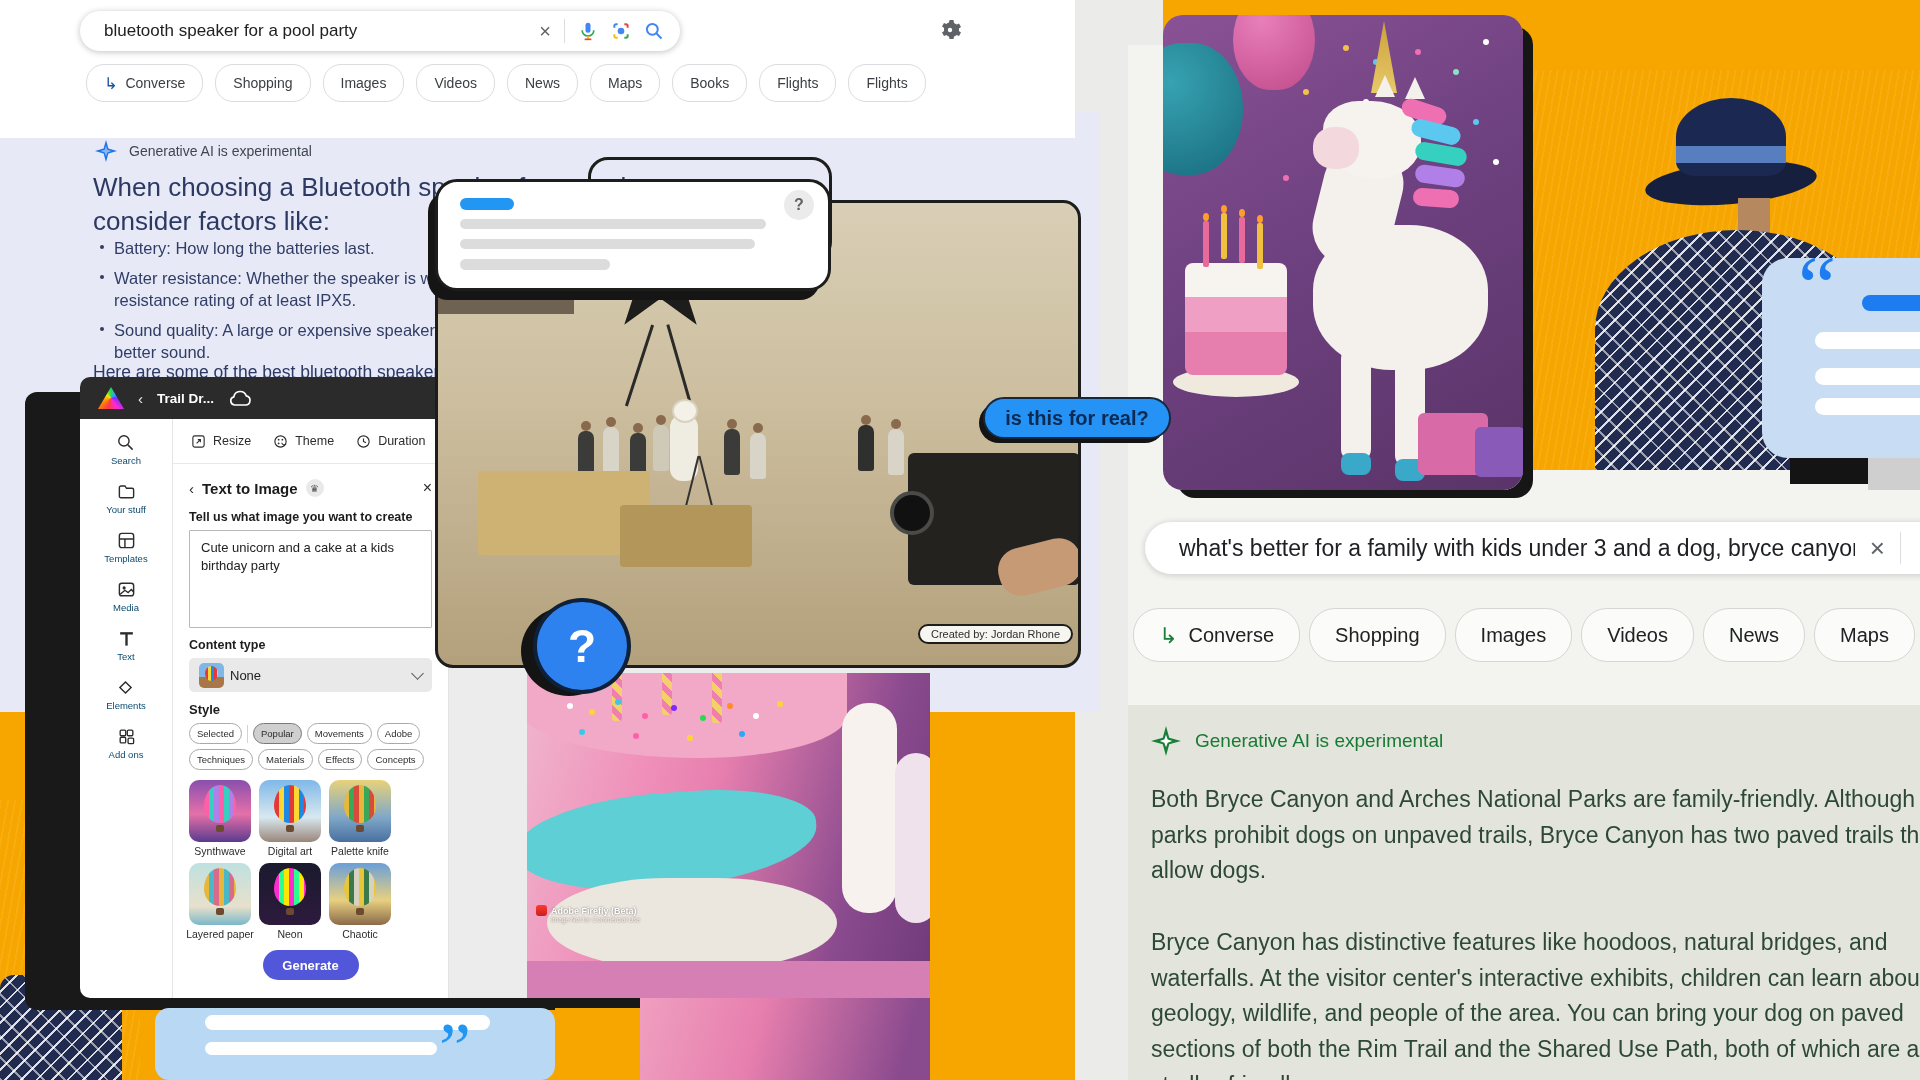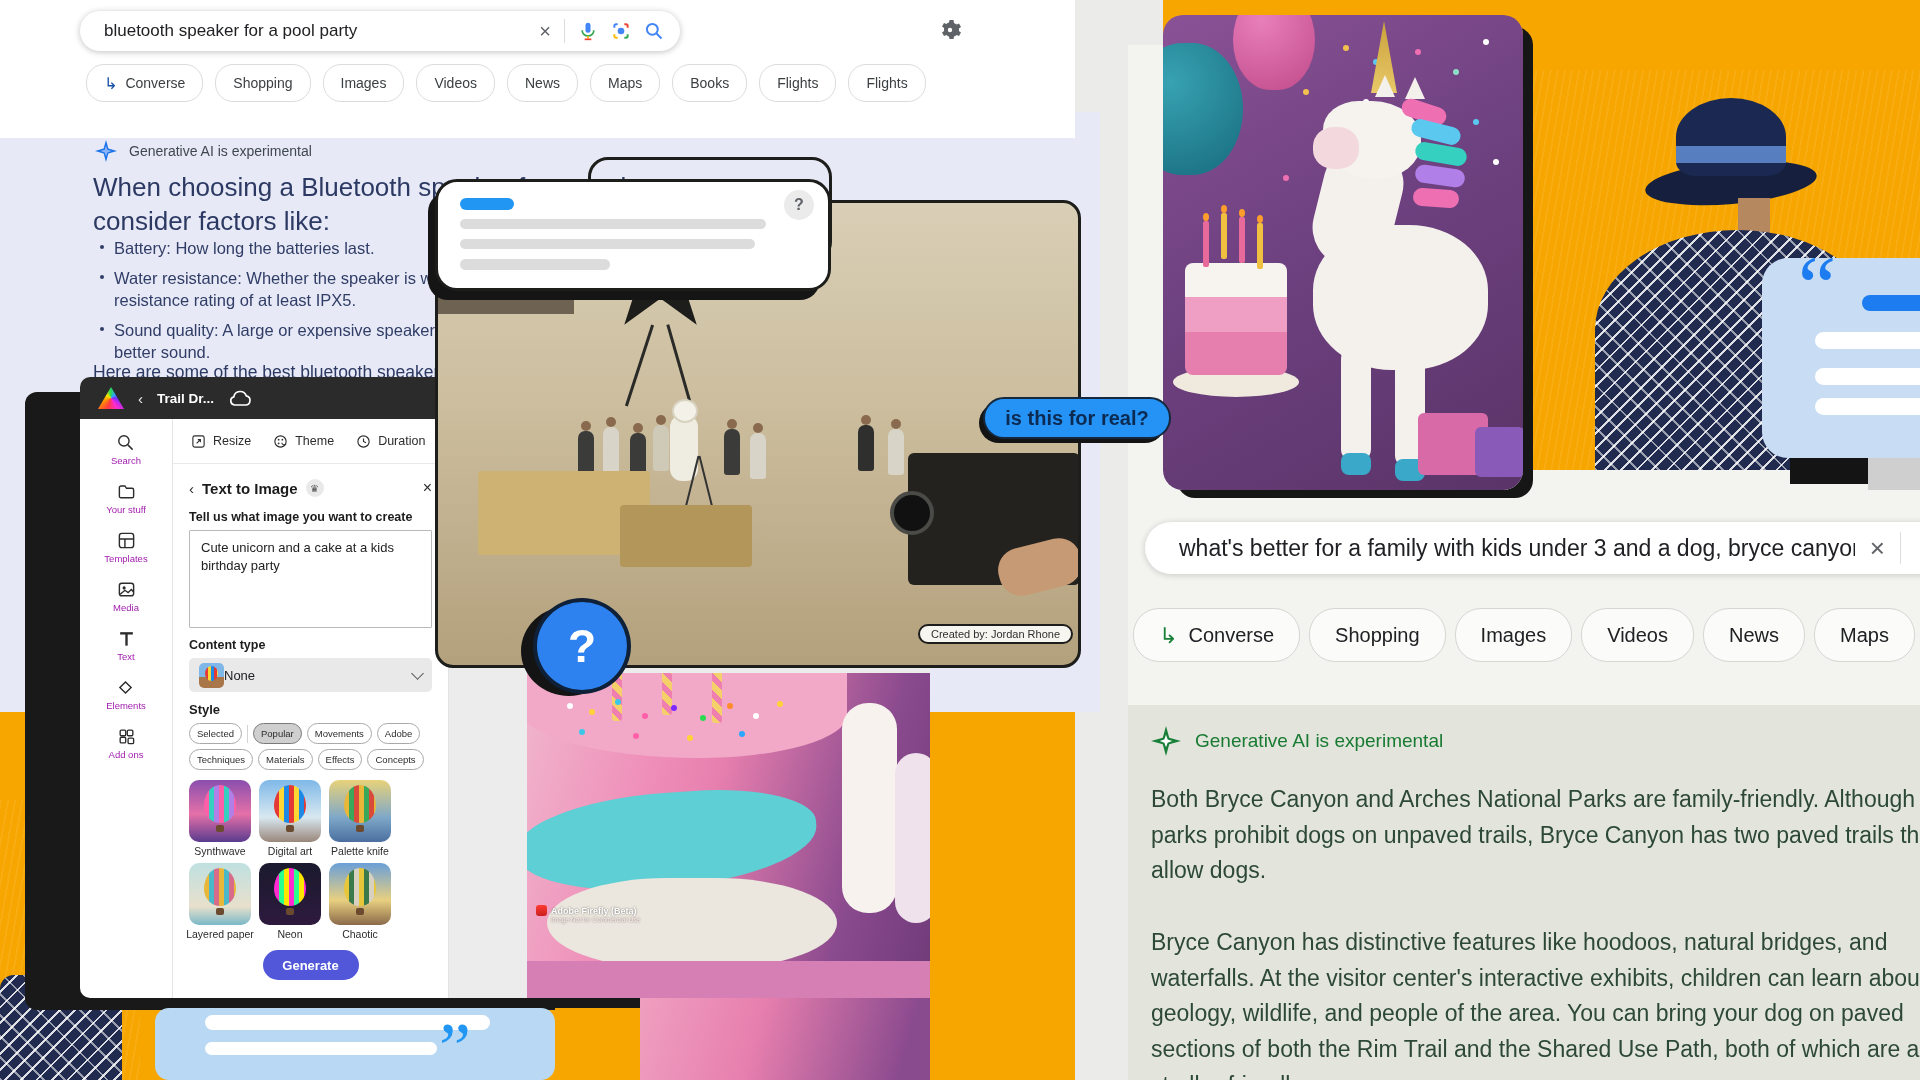--- a/index.html
+++ b/index.html
@@ -59,40 +59,40 @@
   .ff-win{left:80px;top:377px;width:850px;height:621px;background:#fff;border-radius:10px;overflow:hidden;
           z-index:6;display:flex;flex-direction:column;}
   .ff-head{height:42px;background:#2b2b2b;display:flex;align-items:center;padding:0 18px;gap:14px;flex:0 0 auto;}
   .ax-logo{width:26px;height:22px;clip-path:polygon(50% 0,100% 100%,0 100%);
            background:conic-gradient(from 200deg,#ff3b3b,#ff9d00,#ffe600,#2bd94e,#2ba7ff,#7b2bff,#ff2bd0,#ff3b3b);}
   .ff-back{color:#eee;font-size:15px;}
   .ff-title{color:#fff;font-size:13.5px;font-weight:700;}
   .ff-body{flex:1;display:flex;min-height:0;}
   .ff-side{width:92px;border-right:1px solid #e4e4e4;padding-top:14px;display:flex;flex-direction:column;
            align-items:center;gap:16px;flex:0 0 auto;}
-  .side-item{display:flex;flex-direction:column;align-items:center;gap:3px;color:#a21caf;}
+  .side-item{display:flex;flex-direction:column;align-items:center;gap:3px;color:#0c4a6e;}
   .side-item .lbl{font-size:9.5px;}
   .ff-main{flex:1;display:flex;flex-direction:column;min-width:0;}
   .ff-tools{height:44px;border-bottom:1px solid #e8e8e8;display:flex;align-items:center;gap:22px;
             padding-left:18px;font-size:12.5px;color:#2c2c2c;flex:0 0 auto;}
   .tool{display:flex;align-items:center;gap:7px;}
   .bg-swatch{width:15px;height:15px;border-radius:4px;background:#f07bec;}
   .ff-lower{flex:1;display:flex;min-height:0;}
   .ff-panel{width:243px;padding:12px 16px;border-right:1px solid #e2e2e2;flex:0 0 auto;}
   .ff-canvas{flex:1;background:#ececec;}
   .p-head{display:flex;align-items:center;gap:8px;height:24px;}
   .p-back{font-size:15px;color:#2c2c2c;}
   .p-title{font-size:15px;font-weight:700;color:#1c1c1c;}
   .crown{width:18px;height:18px;border-radius:50%;background:#e9e9e9;color:#555;font-size:10px;
          display:flex;align-items:center;justify-content:center;font-family:"DejaVu Sans",sans-serif;}
   .p-close{margin-left:auto;font-size:16px;color:#2c2c2c;}
   .p-label{font-weight:700;font-size:12.5px;color:#1c1c1c;margin-top:10px;}
   .prompt{border:1.5px solid #b9b9b9;border-radius:1px;height:80px;margin-top:6px;padding:8px 11px;
           font-size:13px;line-height:1.35;color:#222;}
-  .dropdown{height:34px;background:#e9e9e9;border-radius:5px;display:flex;align-items:center;gap:0;
+  .dropdown{height:34px;background:#e9e9e9;border-radius:5px;display:flex;align-items:center;gap:6px;
             padding:0 10px;margin-top:6px;}
   .ct-thumb{width:25px;height:25px;border-radius:5px;background:linear-gradient(180deg,#7fb8e8 0 55%,#a9764a 55% 100%);position:relative;overflow:hidden;}
   .ct-thumb::before{content:"";position:absolute;left:6px;top:3px;width:13px;height:15px;border-radius:50%;
             background:repeating-linear-gradient(90deg,#e53935 0 3px,#fdd835 3px 6px,#1e88e5 6px 9px);}
   .dd-caret{margin-left:auto;width:8px;height:8px;border-right:1.6px solid #555;border-bottom:1.6px solid #555;
             transform:rotate(45deg);margin-top:-4px;}
   .chips{display:flex;flex-wrap:wrap;gap:5px;margin-top:6px;align-items:center;}
   .chip{border:1px solid #a9a9a9;border-radius:999px;padding:4px 7px;font-size:9.5px;color:#2c2c2c;background:#fff;}
   .chip.sel{background:#cfcfcf;border-color:#7a7a7a;}
   .chip-div{width:1px;height:18px;background:#d4d4d4;}

